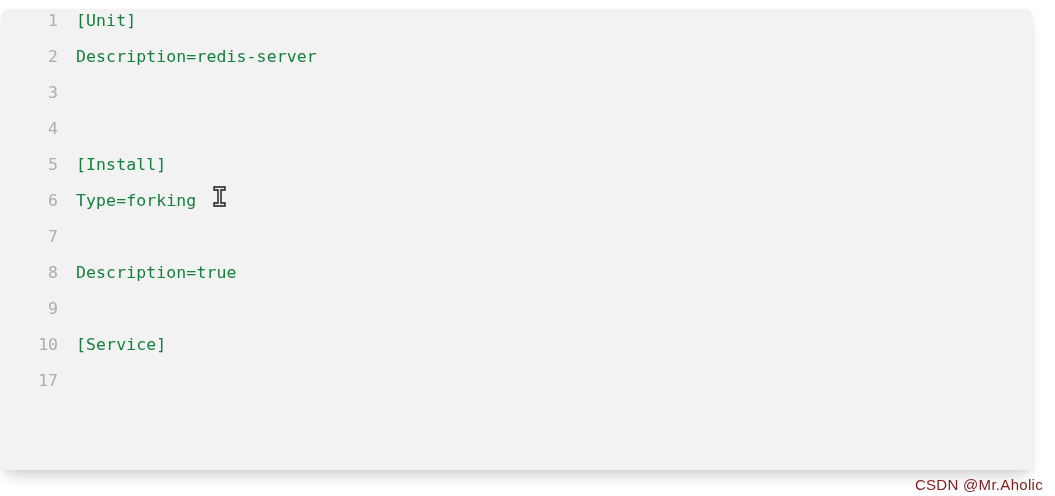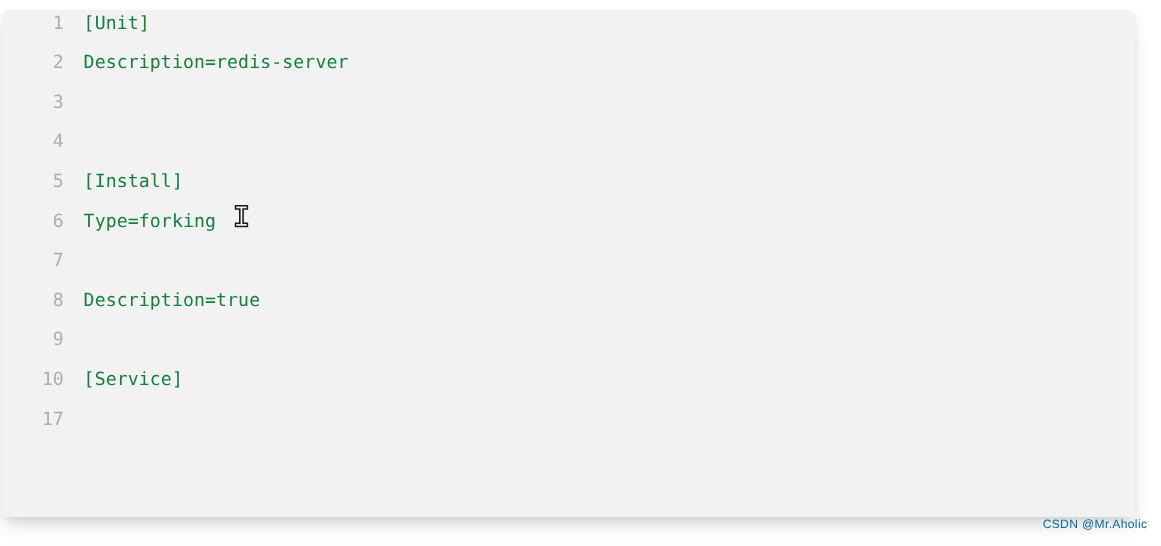--- a/index.html
+++ b/index.html
@@ -114,24 +114,24 @@
     width: 2px;
     height: 2px;
     background: rgba(0,0,0,0.18);
     border-radius: 50%;
   }
 
   
   #watermark {
     position: absolute;
     right: 12px;
-    bottom: 13px;
+    bottom: 3px;
     font-family: "Liberation Sans", sans-serif;
-    font-size: 11px;
-    color: #0369a1;
+    font-size: 15px;
+    color: #7f1d1d;
     letter-spacing: 0.3px;
   }
 </style>
 </head>
 <body>
 
 <div id="screen">
 
   <div id="code-card">
 

